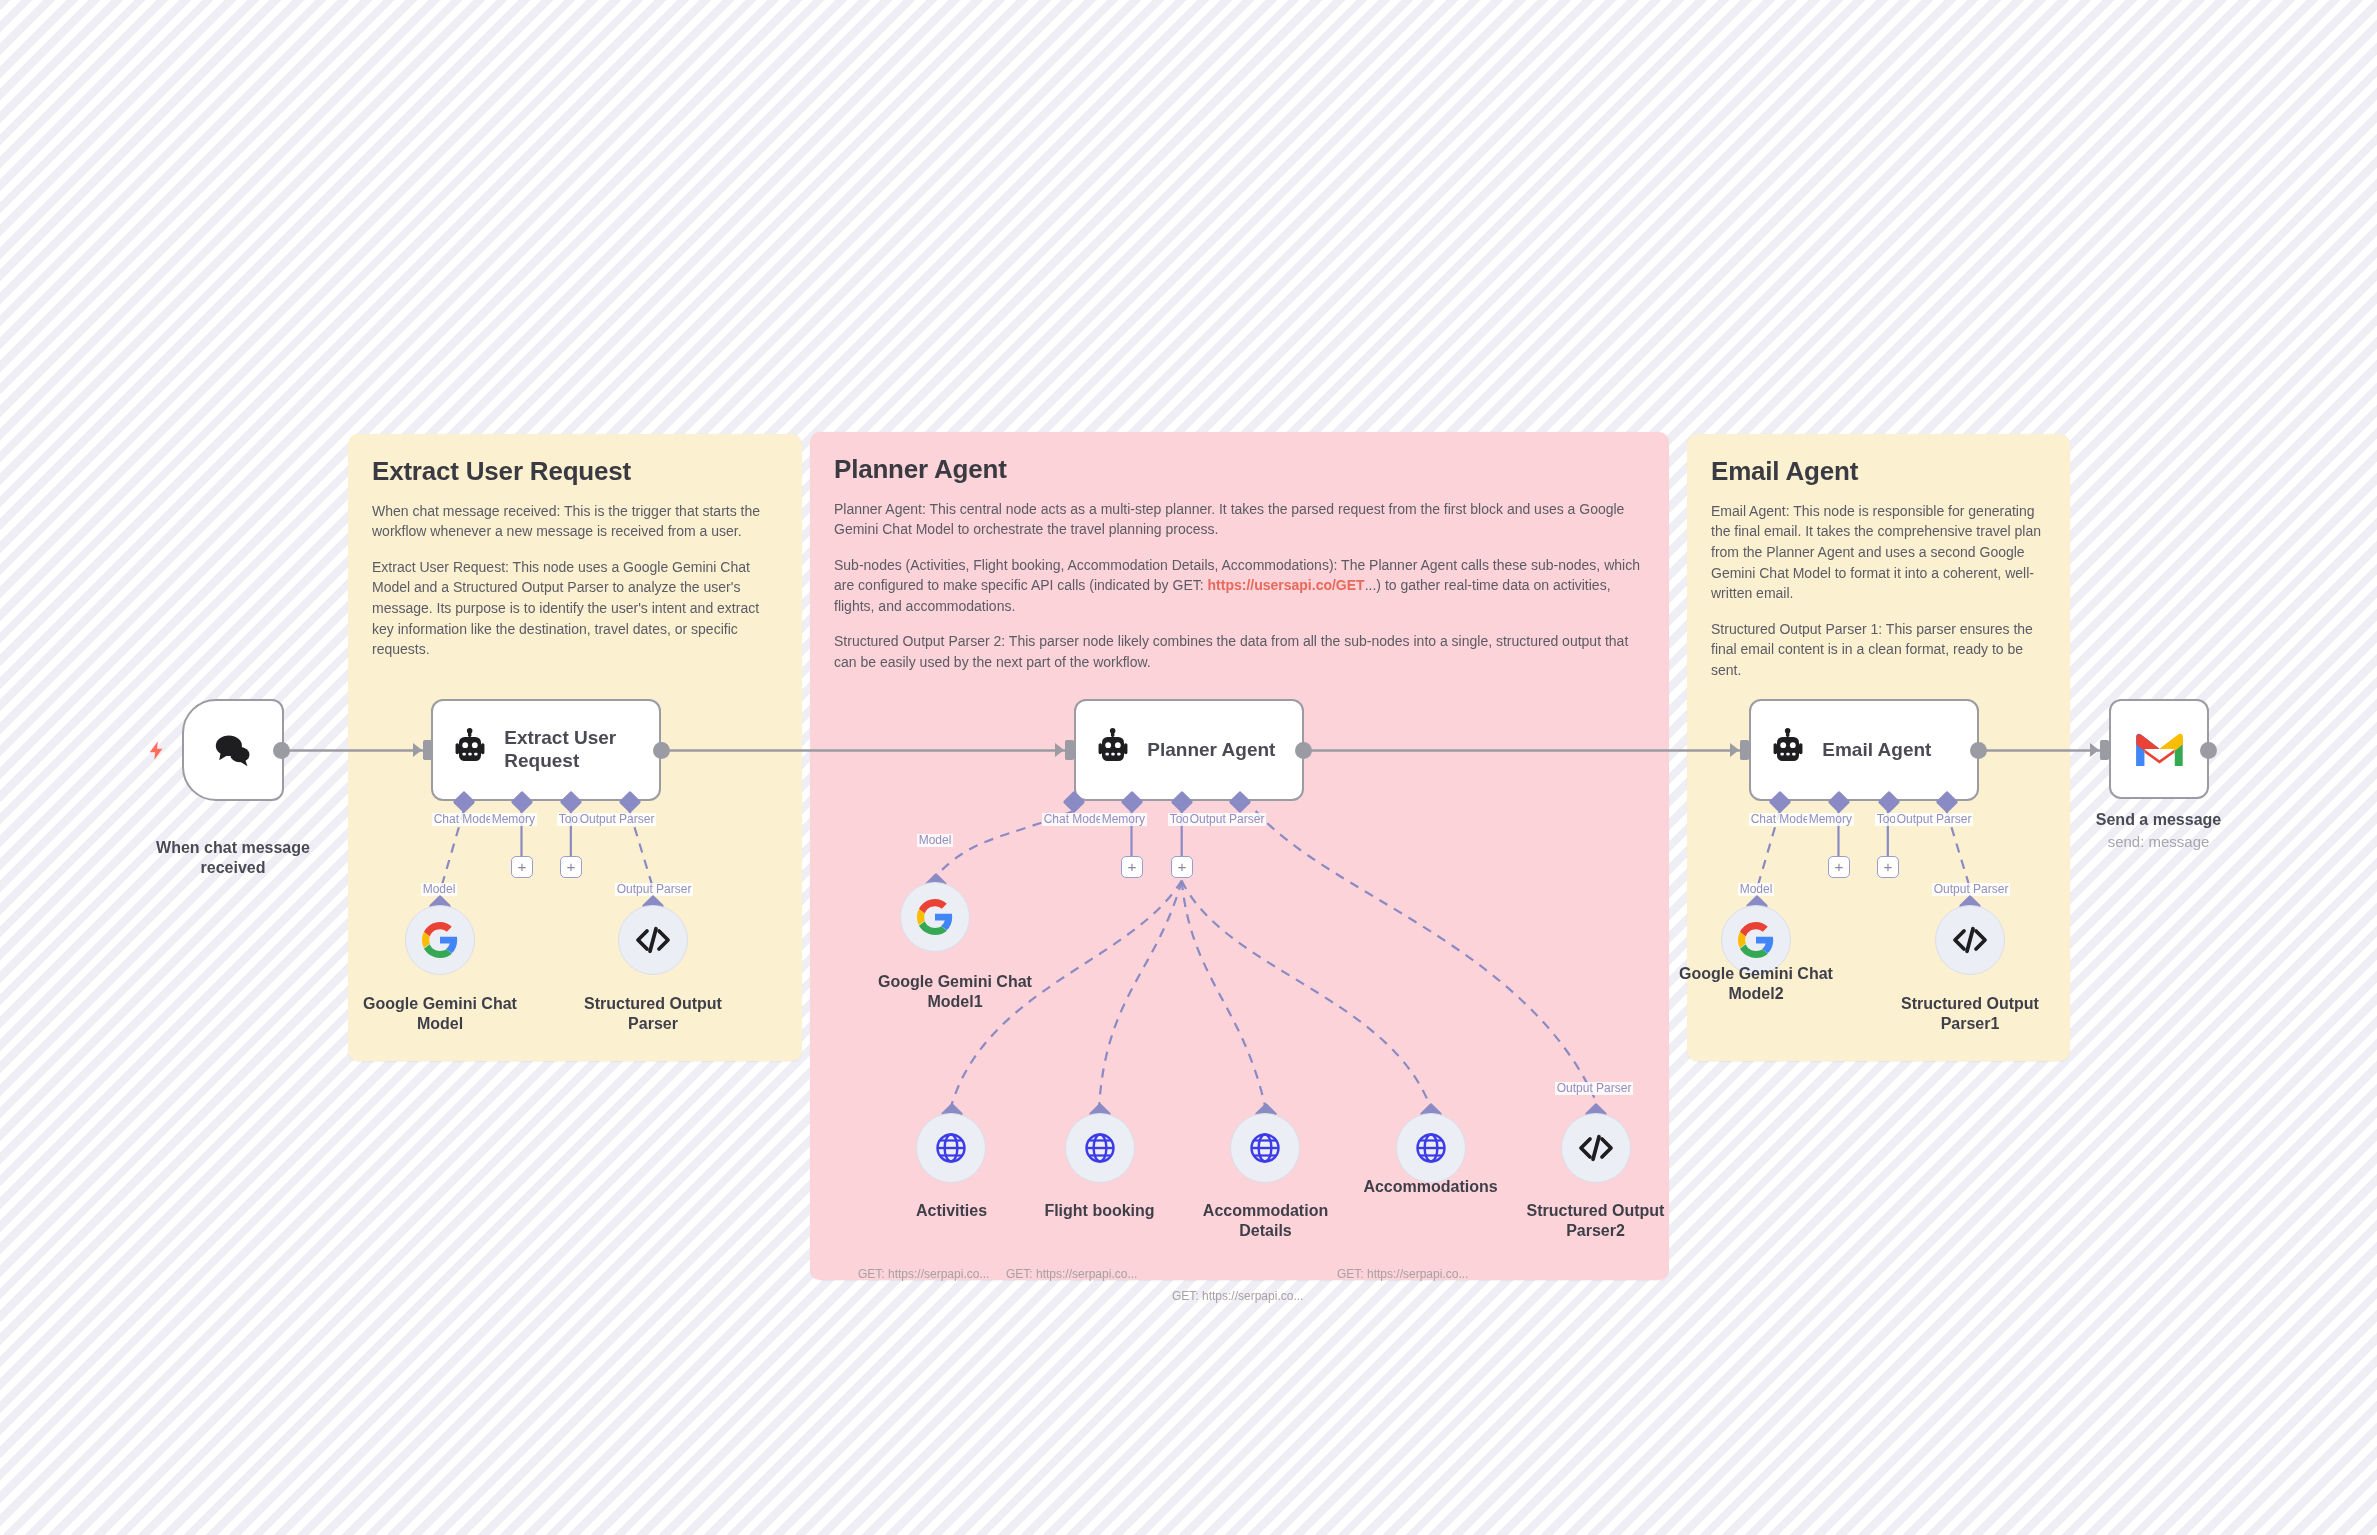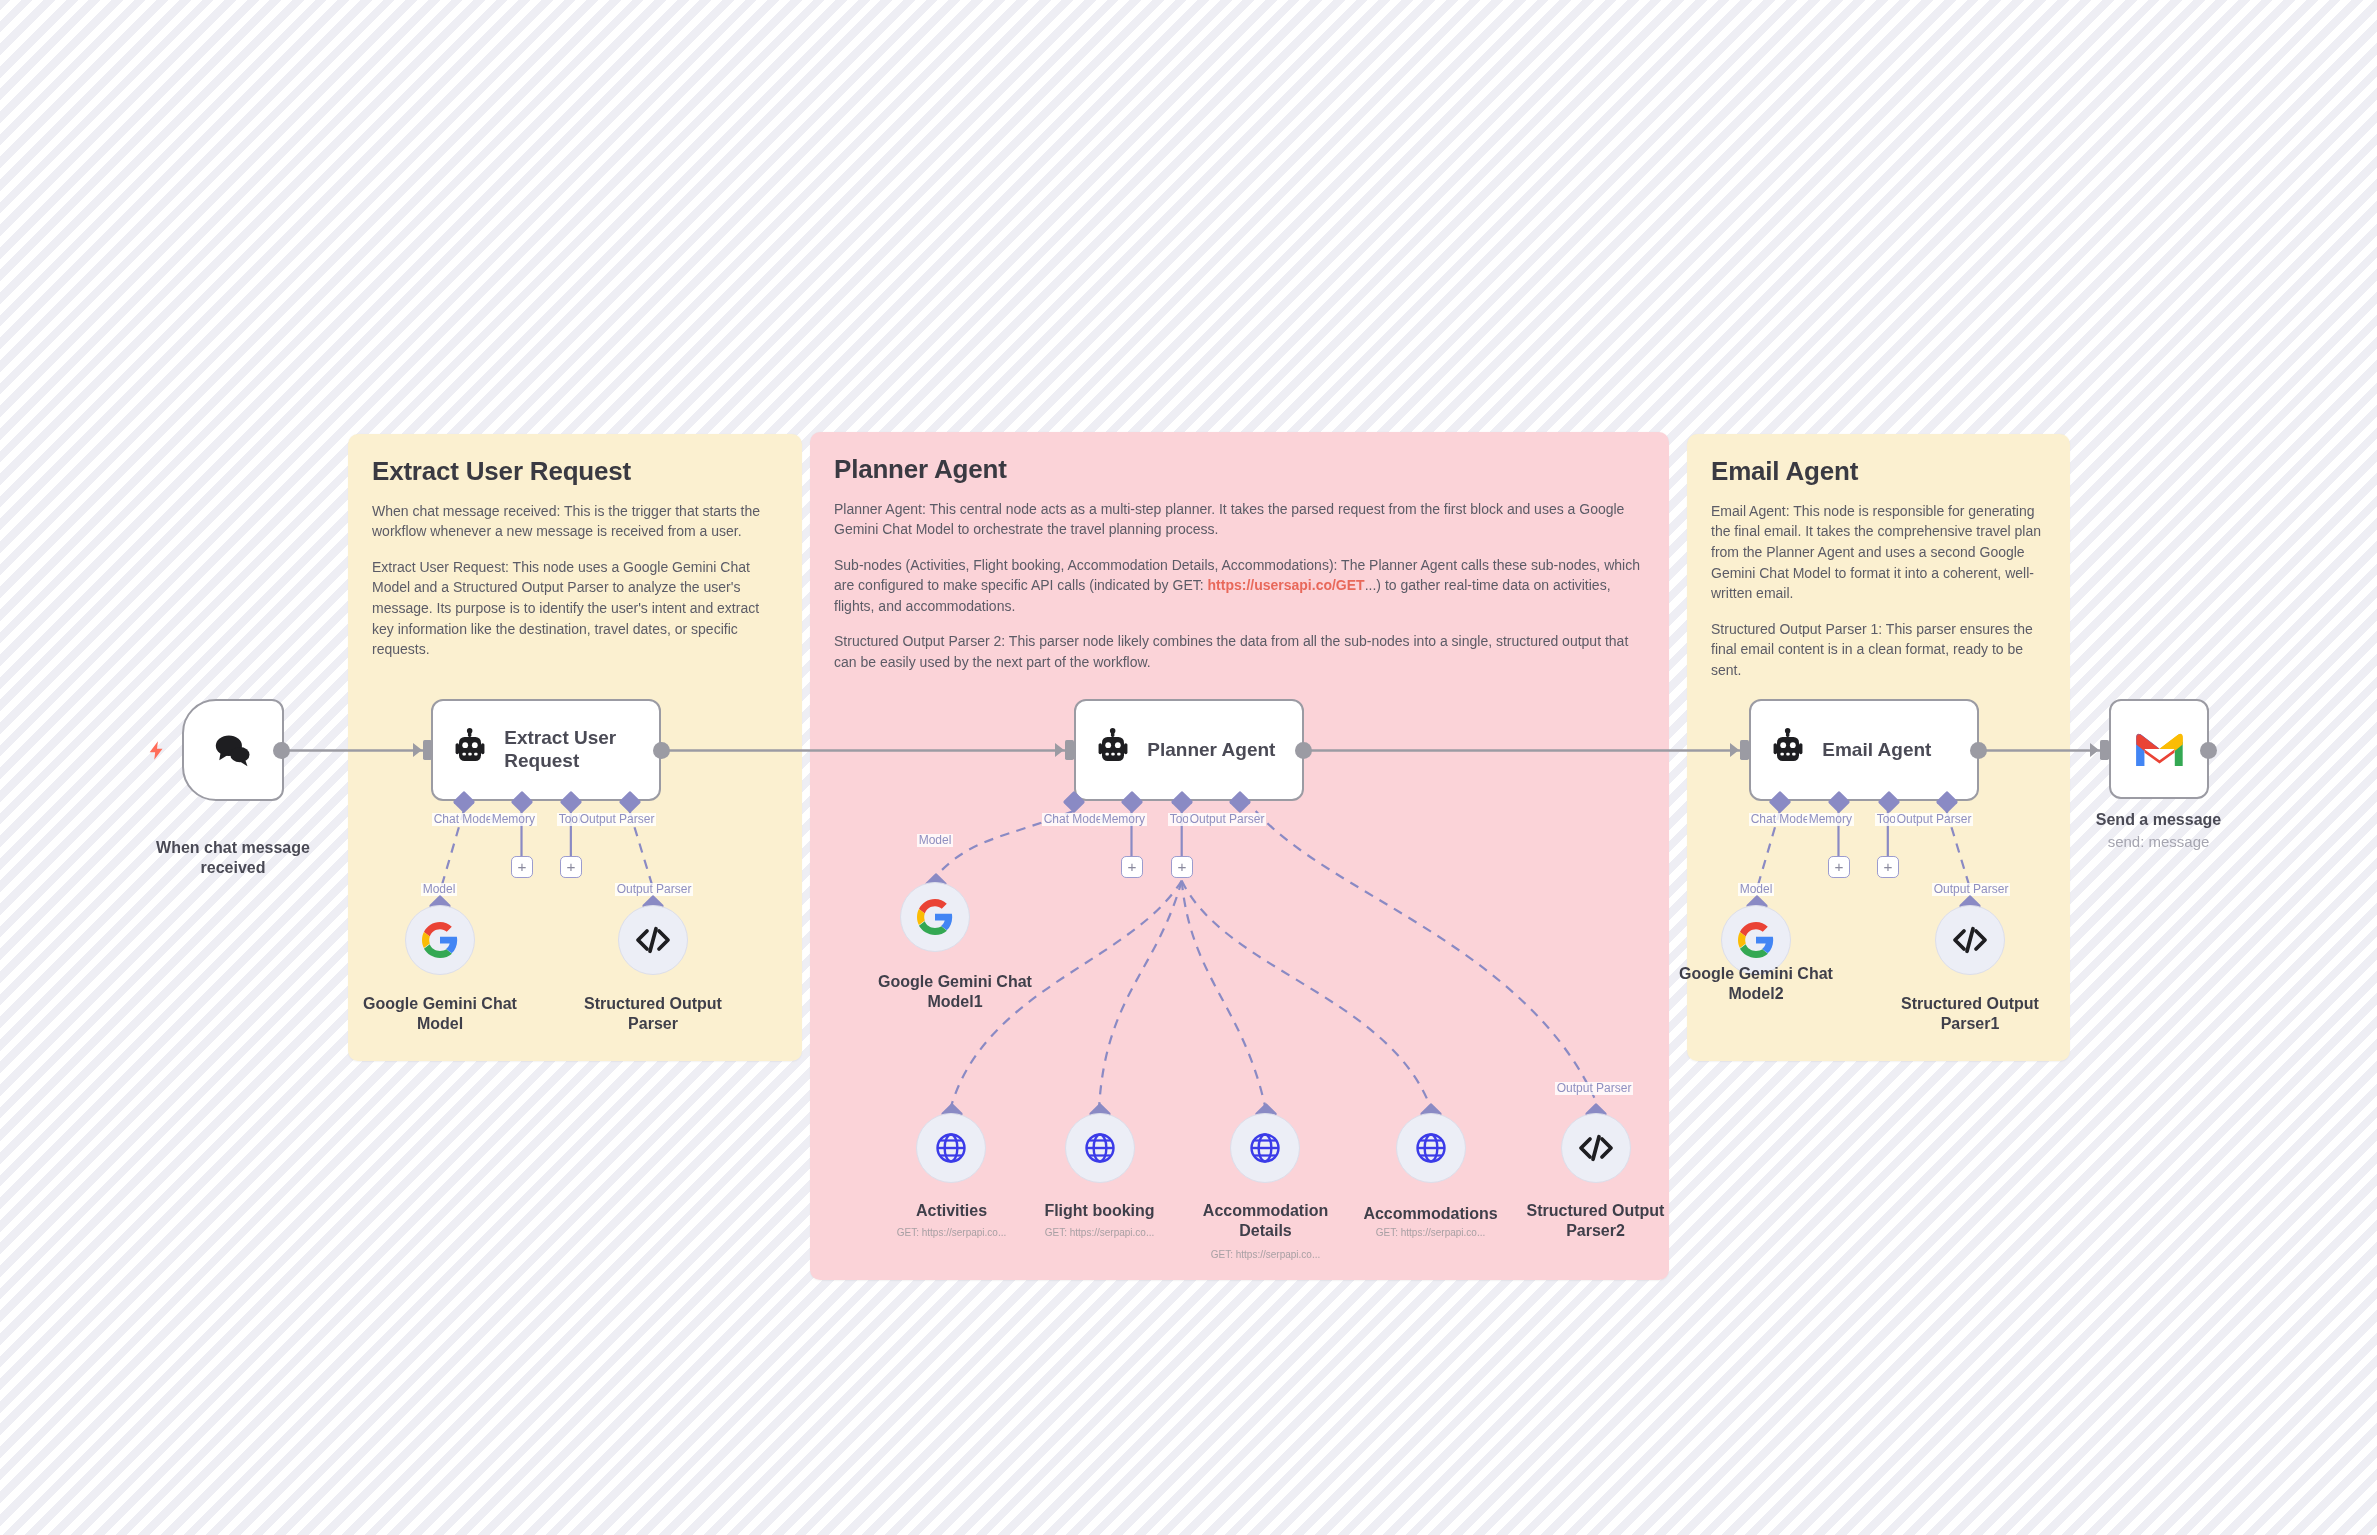--- a/index.html
+++ b/index.html
@@ -172,25 +172,26 @@
   .sub-caption {
     position: absolute;
     text-align: center;
     font-size: 16px;
     font-weight: 700;
     color: #3f3f4a;
     line-height: 1.25;
   }
   .sub-subcaption {
     position: absolute;
-    text-align: center;
-    font-size: 10px;
+    text-align: left;
+    font-size: 12px;
     color: #a8a0a4;
     line-height: 1.2;
     white-space: nowrap;
+    margin-top: 40px;
   }
 
   .bolt {
     position: absolute;
     font-size: 25.5px;
     color: #ff6d5a;
     line-height: 1;
   }
 </style>
 </head>
@@ -411,21 +412,21 @@
   <div class="diamond" style="left:1423px; top:1106px;"></div>
   <div class="subnode" style="left:1396px; top:1113px;">
     <svg class="subnode-icon" viewBox="0 0 48 48">
       <circle cx="24" cy="24" r="18" stroke="#3b3be8" stroke-width="3.2" fill="none"></circle>
       <ellipse cx="24" cy="24" rx="8.5" ry="18" stroke="#3b3be8" stroke-width="3.2" fill="none"></ellipse>
       <line x1="6" y1="24" x2="42" y2="24" stroke="#3b3be8" stroke-width="3.2"></line>
       <line x1="9.5" y1="14" x2="38.5" y2="14" stroke="#3b3be8" stroke-width="3"></line>
       <line x1="9.5" y1="34" x2="38.5" y2="34" stroke="#3b3be8" stroke-width="3"></line>
     </svg>
   </div>
-  <div class="sub-caption" style="left:1354px; top:1204px; width:153px;">Accommodations</div>
+  <div class="sub-caption" style="left:1354px; top:1177px; width:153px;">Accommodations</div>
   <div class="sub-subcaption" style="left:1337px; top:1227px; width:187px;">GET: https://serpapi.co...</div>
 
   <div class="conn-label" style="left:1555px; top:1082px;">Output Parser</div>
   <div class="diamond" style="left:1588px; top:1106px;"></div>
   <div class="subnode" style="left:1561px; top:1113px;">
     <svg class="subnode-icon" viewBox="0 0 48 48">
       <path d="M16 12 L4 24 L16 36" stroke="#1e1e21" stroke-width="5" fill="none" stroke-linecap="round" stroke-linejoin="round"></path>
       <path d="M32 12 L44 24 L32 36" stroke="#1e1e21" stroke-width="5" fill="none" stroke-linecap="round" stroke-linejoin="round"></path>
       <path d="M28 9 L20 39" stroke="#1e1e21" stroke-width="5" fill="none" stroke-linecap="round"></path>
     </svg>

